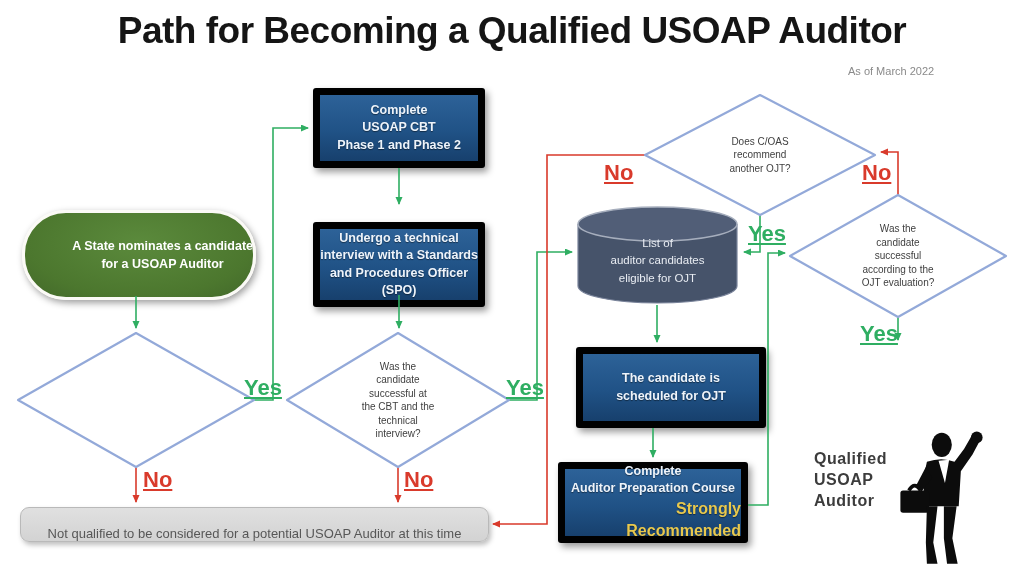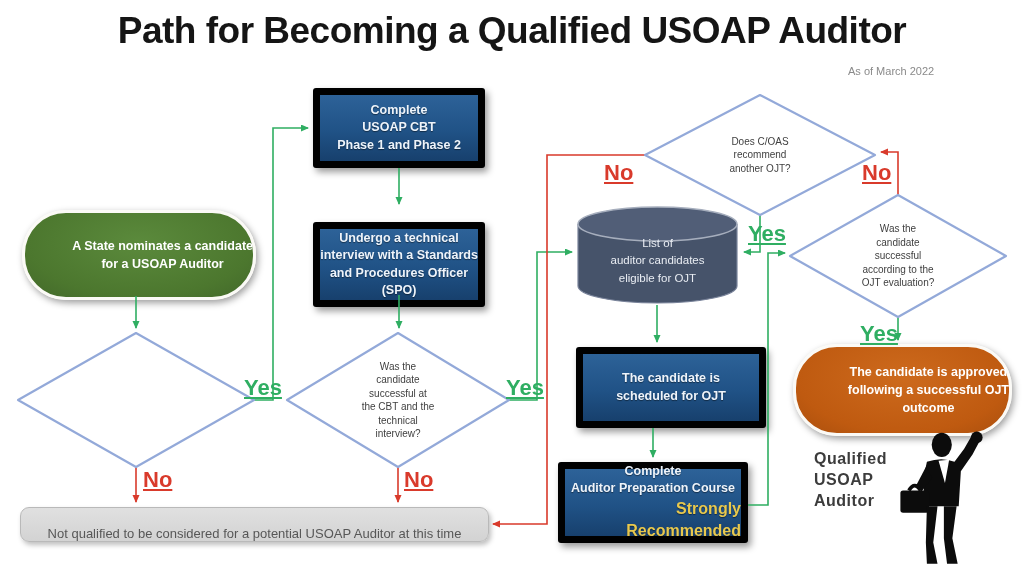--- a/index.html
+++ b/index.html
@@ -142,25 +142,20 @@
   </div>
 
   <div class="abs bevel" style="left:558px;top:462px;width:190px;height:81px;">
     <div class="inner">
       <div class="node-text">Complete
 Auditor Preparation Course</div>
       <div class="note-text">Strongly Recommended</div>
     </div>
   </div>
 
-  <div class="abs oval orange" style="left:793px;top:344px;width:213px;height:86px;">
-    <div class="node-text">The candidate is approved
-following a successful OJT
-outcome</div>
-  </div>
 
   <div class="abs graybar" style="left:20px;top:507px;width:467px;height:33px;">
     <div class="node-text">Not qualified to be considered for a potential USOAP Auditor at this time</div>
   </div>
 
   <div class="abs diamond-text node-text" style="left:308px;top:343px;width:180px;height:114px;">Was the
 candidate
 successful at
 the CBT and the
 technical

